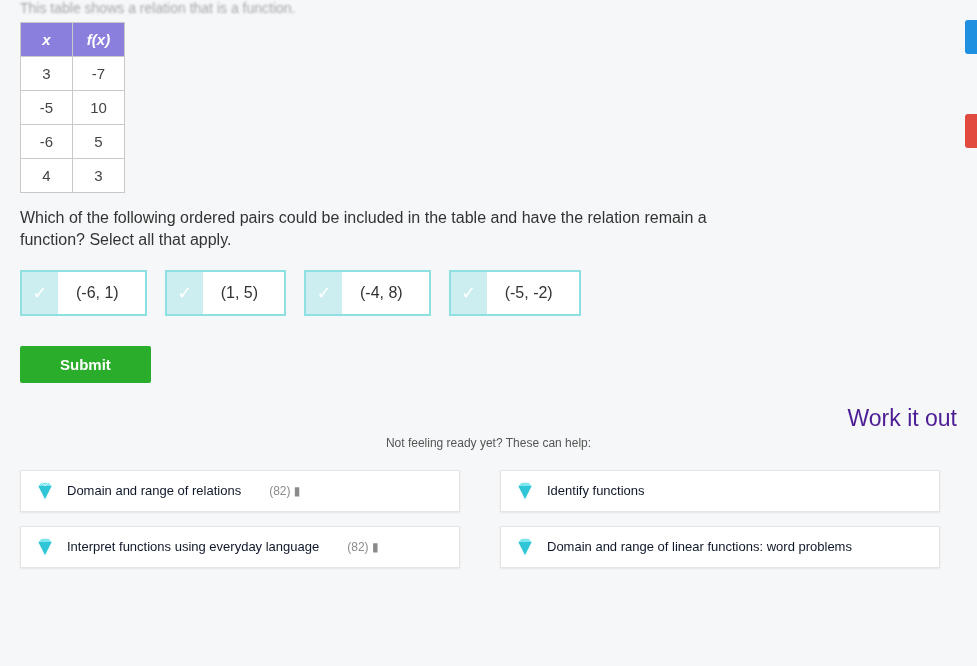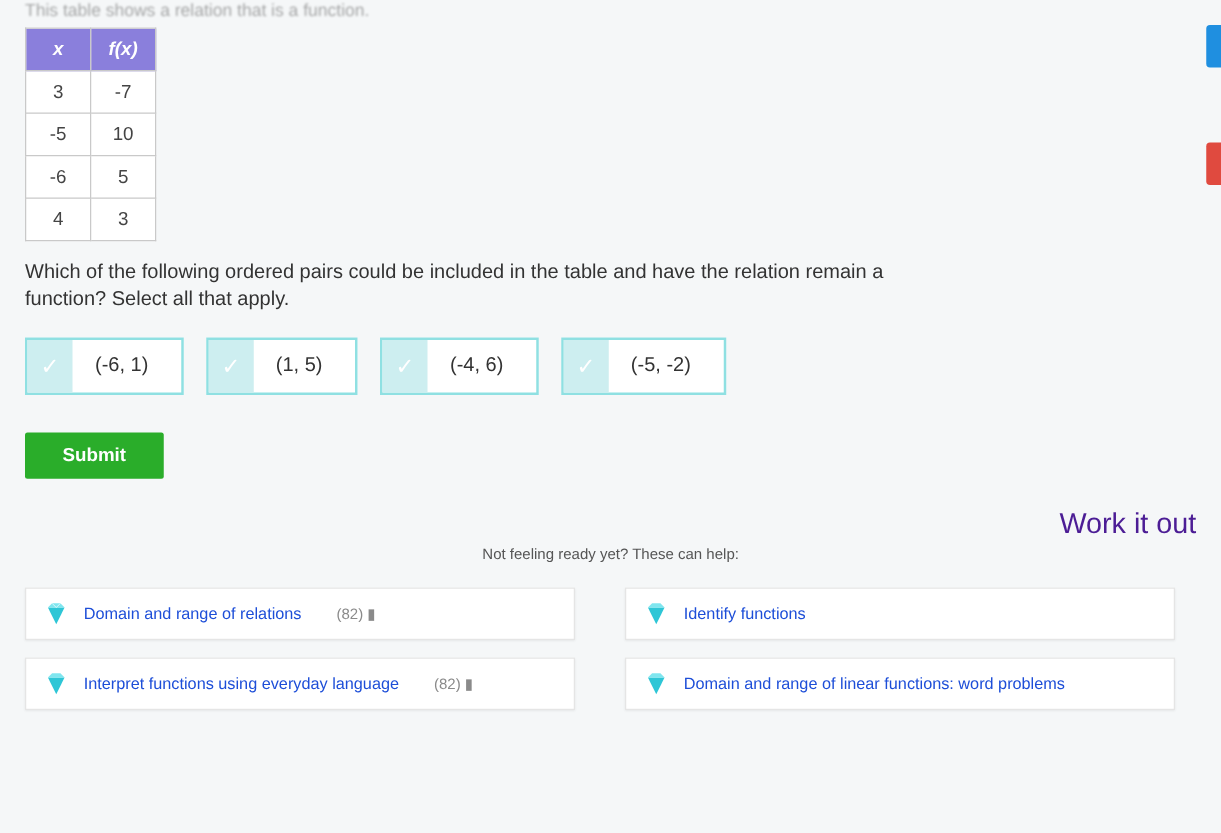--- a/index.html
+++ b/index.html
@@ -75,21 +75,21 @@
     padding: 0 26px 0 18px;
     font-size: 16px;
     color: #333;
   }
   .submit-btn {
     background: #2aad2a;
     color: #fff;
     border: none;
     font-size: 15px;
     font-weight: bold;
-    padding: 10px 30px;
+    padding: 10px 40px;
     cursor: pointer;
     border-radius: 2px;
     margin-bottom: 22px;
   }
   .work-heading {
     text-align: right;
     color: #4c1d95;
     font-size: 23px;
     margin-bottom: 4px;
   }
@@ -116,21 +116,21 @@
     cursor: pointer;
     font-size: 13px;
     color: #1a8aa5;
   }
   .diamond-icon {
     width: 20px;
     height: 20px;
     flex-shrink: 0;
   }
   .diamond-icon svg { display:block; }
-  .help-card .hc-text { color: #1d4ed8; }
+  .help-card .hc-text { color: #0f172a; }
   .help-card .hc-meta { color: #8a8a8a; font-size: 12px; margin-left: 16px;}
   .right-tabs {
     position: absolute;
     right: 0;
     top: 20px;
     display:flex;
     flex-direction:column;
     gap: 60px;
   }
   .right-tab {
@@ -186,21 +186,21 @@
   <div class="option">
     <div class="check-slot">✓</div>
     <div class="opt-label">(-6, 1)</div>
   </div>
   <div class="option">
     <div class="check-slot">✓</div>
     <div class="opt-label">(1, 5)</div>
   </div>
   <div class="option">
     <div class="check-slot">✓</div>
-    <div class="opt-label">(-4, 6)</div>
+    <div class="opt-label">(-4, 8)</div>
   </div>
   <div class="option">
     <div class="check-slot">✓</div>
     <div class="opt-label">(-5, -2)</div>
   </div>
 </div>
 
 <button class="submit-btn">Submit</button>
 
 <div class="work-heading">Work it out</div>

